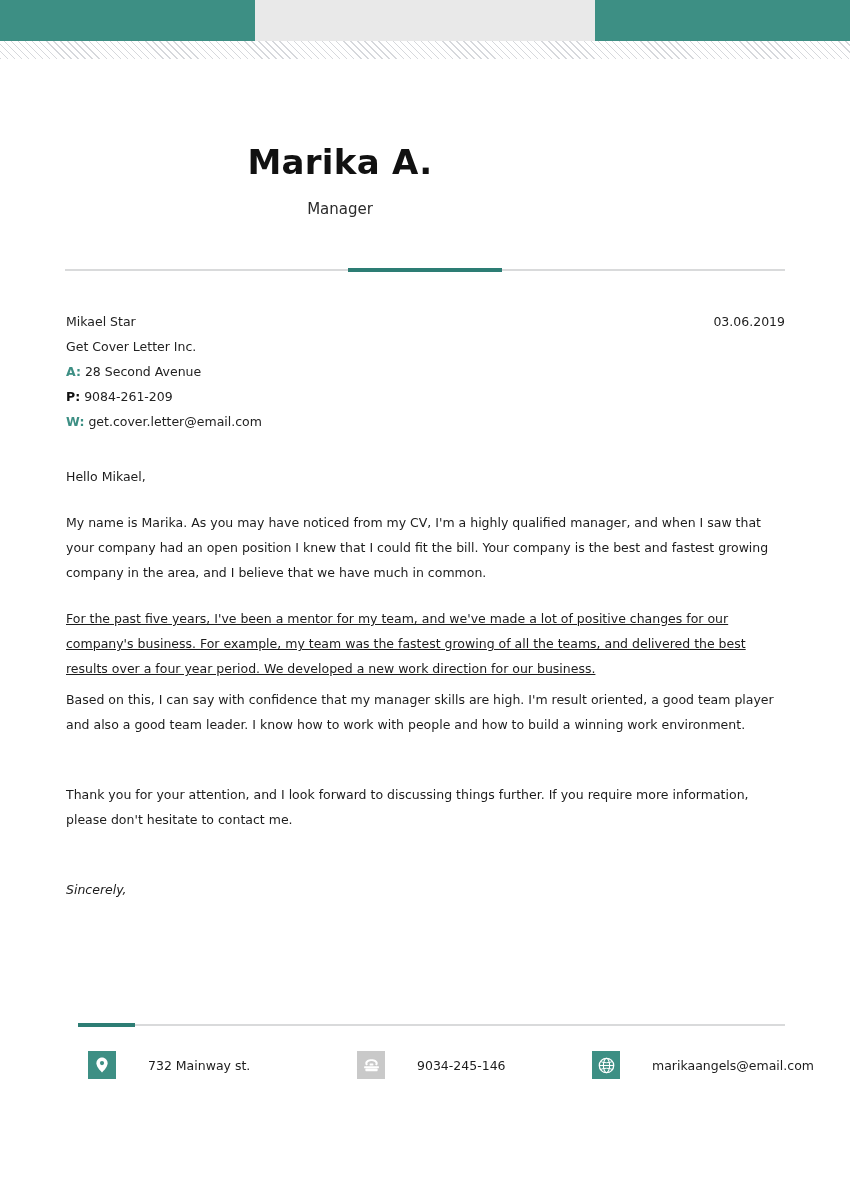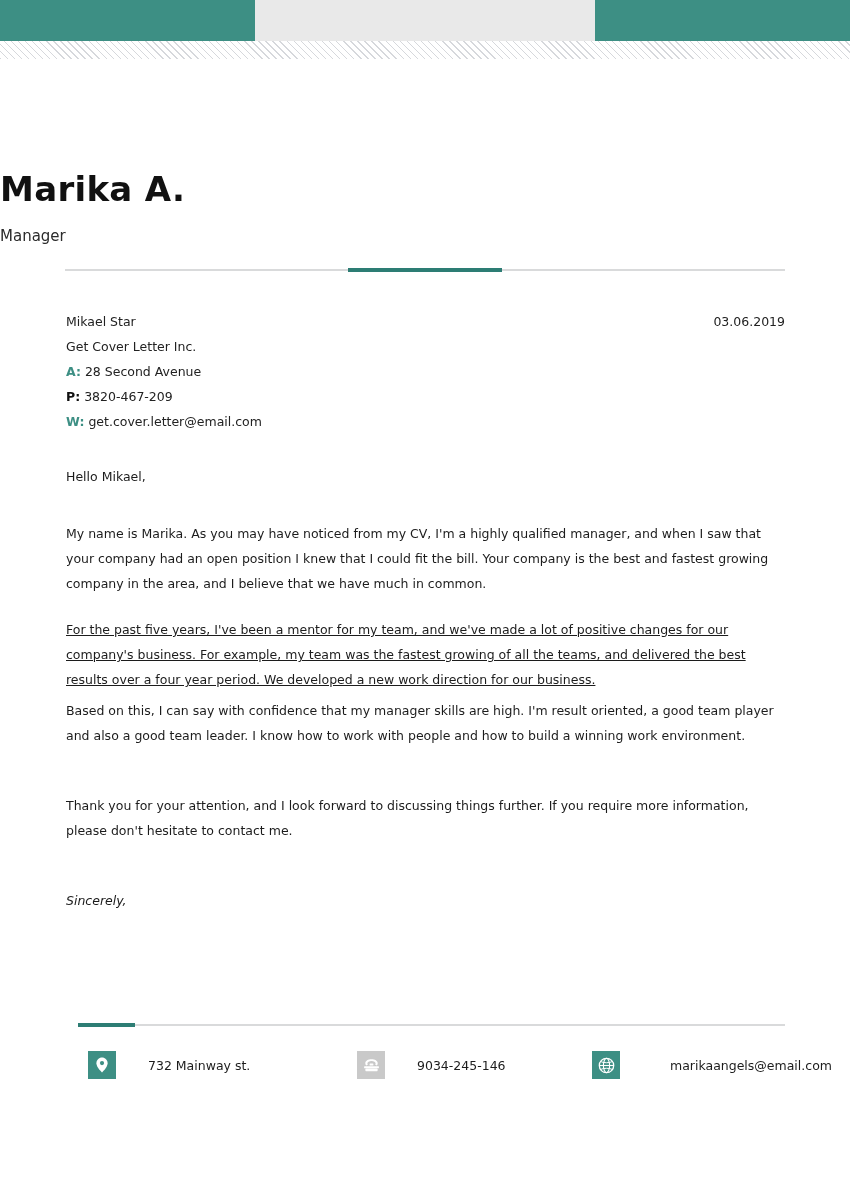--- a/index.html
+++ b/index.html
@@ -43,21 +43,21 @@
         45deg,
         #d6d8dc 0px, #d6d8dc 1px,
         #ffffff 1px, #ffffff 5px);
   }
 
   
   .letterhead {
     position: absolute;
     top: 140px; left: 0;
     width: 680px;
-    margin-top: 27px;
+    text-align: center;
   }
   .name {
     font-size: 34px;
     font-weight: bold;
     color: #111111;
     letter-spacing: 0.3px;
     line-height: 44px;
   }
   .job-title {
     margin-top: 14px;
@@ -117,21 +117,21 @@
     position: absolute;
     top: 464px; left: 66px;
     width: 718px;
     font-size: 12.5px;
     color: #1c1c1c;
   }
   .body p {
     line-height: 25px;
     text-align: left;
   }
-  .salutation { margin-bottom: 32px; }
+  .salutation { margin-bottom: 21px; }
   .para { margin-bottom: 21px; }
   .para.tight { margin-bottom: 6px; text-decoration: underline; }
   .spacer-lg { height: 24px; }
   .sign-off { line-height: 25px; font-style: italic; }
 
   
   .foot-rule {
     position: absolute;
     top: 1023px; left: 78px;
     width: 707px;
@@ -160,21 +160,21 @@
   }
   .foot-item {
     position: absolute;
     top: 0;
     display: flex;
     align-items: center;
     height: 30px;
   }
   .foot-item.item-0 { left: 10px; }
   .foot-item.item-1 { left: 279px; }
-  .foot-item.item-2 { left: 514px; gap: 18px; }
+  .foot-item.item-2 { left: 514px; }
 
   .foot-icon {
     width: 28px;
     height: 28px;
     display: flex;
     align-items: center;
     justify-content: center;
     flex: 0 0 auto;
   }
   .foot-icon.teal { background: #3d8f84; }
@@ -212,21 +212,21 @@
 
   <div class="recipient">
     <div class="line">Mikael Star</div>
     <div class="line">Get Cover Letter Inc.</div>
     <div class="line">
       <span class="lbl teal">A:</span>
       <span>28 Second Avenue</span>
     </div>
     <div class="line">
       <span class="lbl dark">P:</span>
-      <span>3820-467-209</span>
+      <span>9084-261-209</span>
     </div>
     <div class="line">
       <span class="lbl teal">W:</span>
       <span>get.cover.letter@email.com</span>
     </div>
   </div>
 
   <div class="date">03.06.2019</div>
 
   <div class="body">

